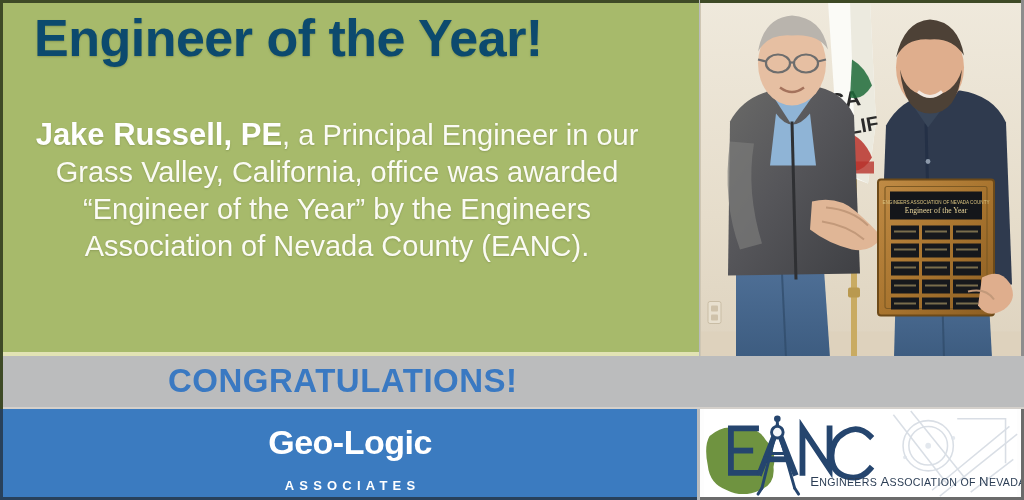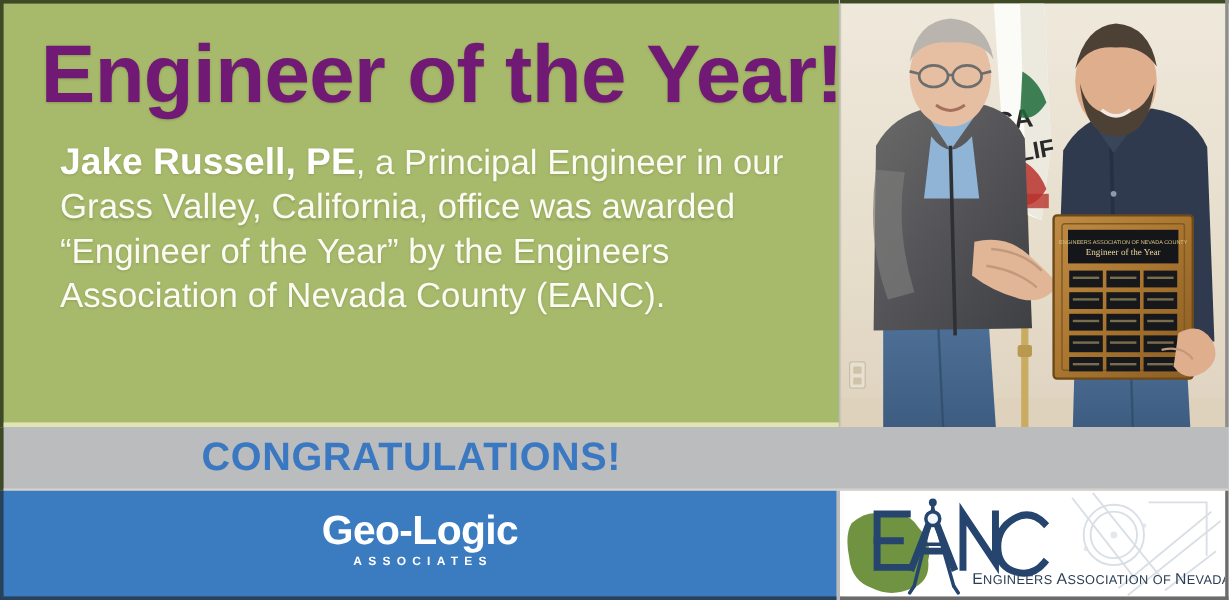--- a/index.html
+++ b/index.html
@@ -22,36 +22,37 @@
     box-sizing:border-box;
     border-top:3px solid #3e4a26;
     border-left:3px solid #3e4a26;
   }
   .green-panel:after{
     content:"";position:absolute;left:0;right:0;bottom:0;height:4px;
     background:#e2e3b4;
   }
 
   .title{
-    position:absolute;left:31px;top:24px;
-    font-size:68px;font-weight:bold;
-    color:#701a75;
+    position:absolute;left:31px;top:8px;
+    font-size:52px;font-weight:bold;
+    color:#0c4a6e;
     letter-spacing:-0.5px;
     line-height:1.05;
     white-space:nowrap;
     text-shadow:0 1px 2px rgba(60,70,30,.28);
   }
 
   .body-text{
-    position:absolute;left:47px;top:113px;
+    position:absolute;left:14px;top:113px;
     width:640px;
     font-size:29px;
     line-height:37px;
     color:#fbfbf4;
     text-shadow:0 1px 2px rgba(60,70,30,.22);
+    text-align:center;
   }
   .body-text .lead{
     font-size:31px;font-weight:bold;color:#ffffff;
   }
 
   
   .photo{
     position:absolute;left:700px;top:0;
     width:324px;height:356px;
     overflow:hidden;
@@ -98,23 +99,23 @@
   .gla-logo{
     position:absolute;left:0;right:0;top:16px;
     text-align:center;
   }
   .gla-name{
     font-size:34px;font-weight:bold;color:#ffffff;
     letter-spacing:-0.5px;line-height:34px;
     display:block;
   }
   .gla-sub{
-    font-size:10px;font-weight:bold;color:#ffffff;
+    font-size:13px;font-weight:bold;color:#ffffff;
     letter-spacing:5.2px;line-height:18px;
-    display:block;margin-top:1px;padding-left:5px;
+    display:block;margin-top:18px;padding-left:5px;
   }
 
   .eanc-box{
     position:absolute;left:700px;top:0;
     width:324px;height:91px;
     background:#fdfdfd;
     border-bottom:3px solid #6b6b6b;
     border-right:3px solid #6b6b6b;
     box-sizing:border-box;
     overflow:hidden;

